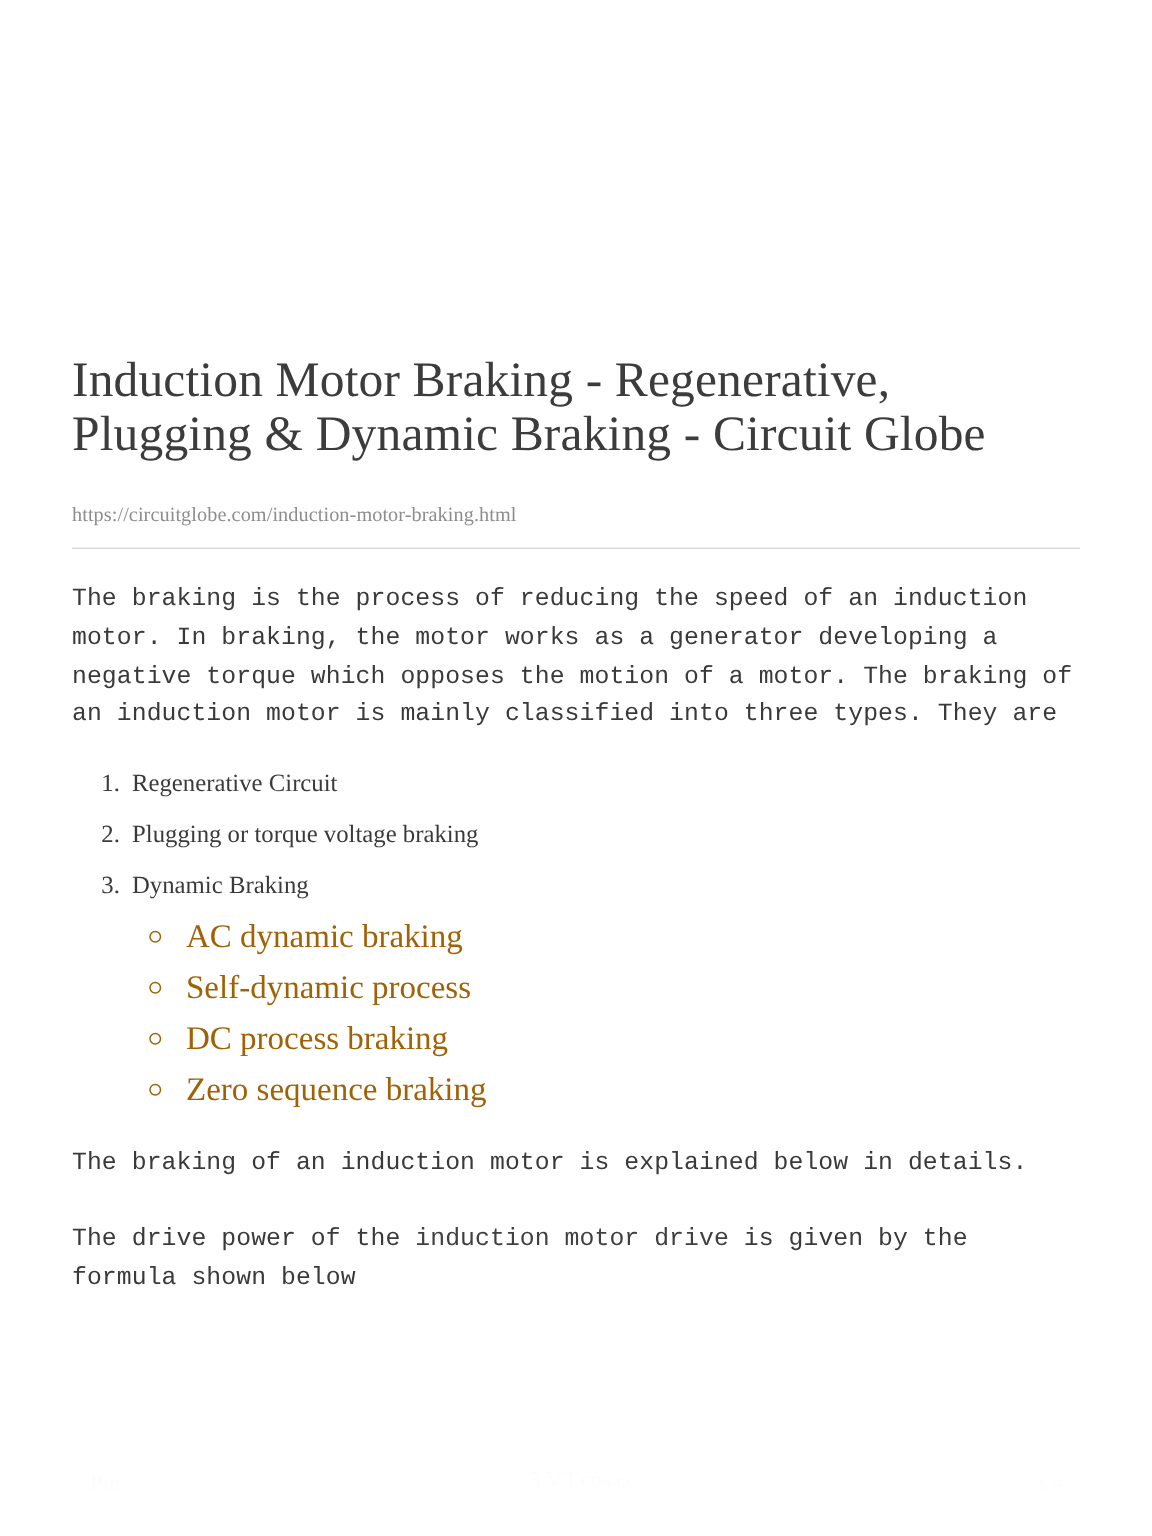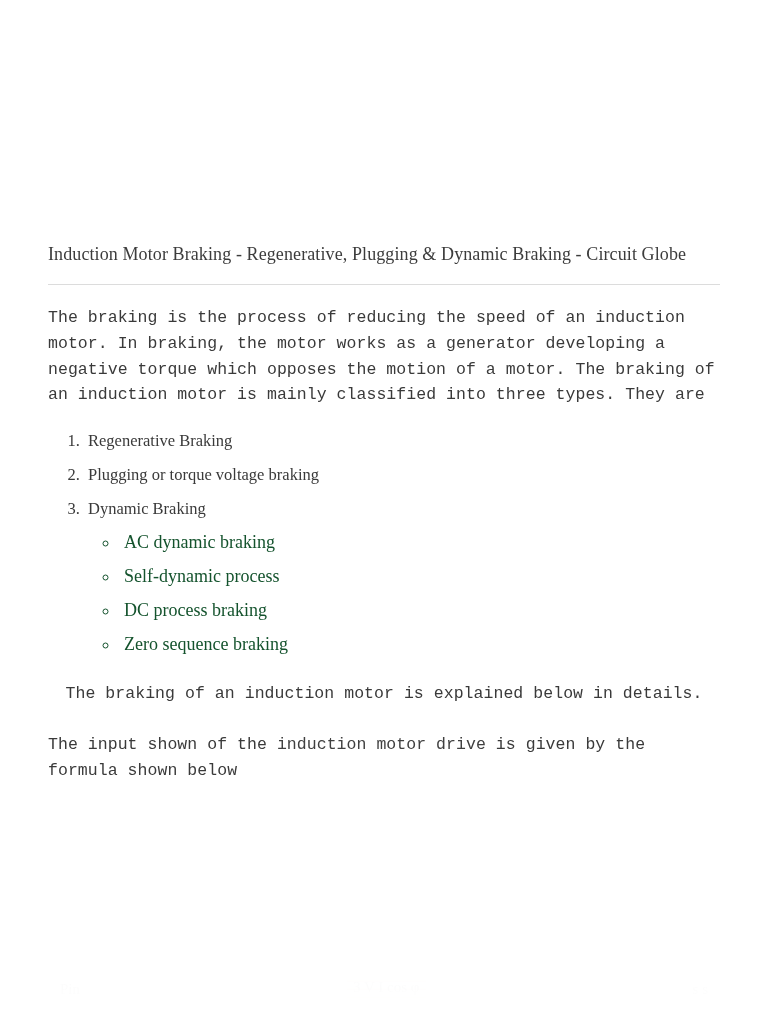--- a/index.html
+++ b/index.html
@@ -28,21 +28,21 @@
     height: 236px;
   }
 
   .content {
     padding: 0 48px;
     box-sizing: border-box;
   }
 
   .doc-title {
     font-family: "Liberation Serif", "DejaVu Serif", serif;
-    font-size: 18px;
+    font-size: 33px;
     line-height: 36px;
     font-weight: 400;
     color: #3c3c3c;
     margin: 0;
     letter-spacing: 0.1px;
     max-width: 660px;
   }
 
   .doc-url {
     font-family: "Liberation Serif", "DejaVu Serif", serif;
@@ -69,21 +69,20 @@
     font-family: Liberation Mono, monospace;
   }
 
   .para-intro {
     margin-top: 20px;
     max-width: 668px;
   }
 
   .para-explained {
     margin-top: 24px;
-    text-align: center;
   }
 
   .para-input {
     margin-top: 25px;
     max-width: 660px;
   }
 
   .section-heading {
     font-size: 20.5px;
     line-height: 28px;
@@ -107,23 +106,23 @@
     padding-left: 4px;
   }
 
   ul.sub-list {
     margin: 9px 0 0 0;
     padding-left: 32px;
     list-style-type: circle;
   }
 
   ul.sub-list > li {
-    font-size: 18px;
+    font-size: 22px;
     line-height: 25px;
-    color: #14532d;
+    color: #a16207;
     margin-bottom: 9px;
     padding-left: 4px;
   }
 
   ul.sub-list > li:last-child {
     margin-bottom: 0;
   }
 
   .inline-link {
     color: #404040;
@@ -164,28 +163,29 @@
 <body>
 
 <div class="page">
 
   <div class="top-spacer"></div>
 
   <div class="content">
 
     <h1 class="doc-title">Induction Motor Braking - Regenerative, Plugging &amp; Dynamic Braking - Circuit Globe</h1>
 
+    <div class="doc-url">https://circuitglobe.com/induction-motor-braking.html</div>
 
     <hr class="divider">
 
     <p class="para para-intro">The braking is the process of reducing the speed of an induction motor. In braking, the motor works as a generator developing a negative torque which opposes the motion of a motor. The braking of an induction motor is mainly classified into three types. They are</p>
 
     <ol class="braking-list">
       <li>
-        <span>Regenerative Braking</span>
+        <span>Regenerative Circuit</span>
       </li>
       <li>
         <span>Plugging or torque voltage braking</span>
       </li>
       <li>
         <span>Dynamic Braking</span>
         <ul class="sub-list">
           <li>
             <span>AC dynamic braking</span>
           </li>
@@ -198,21 +198,21 @@
           <li>
             <span>Zero sequence braking</span>
           </li>
         </ul>
       </li>
     </ol>
 
     <p class="para para-explained">The braking of an induction motor is explained below in details.</p>
 
 
-    <p class="para para-input"><span>The input shown of the </span><a class="inline-link">induction motor drive</a><span> is given by the formula shown below</span></p>
+    <p class="para para-input"><span>The drive power of the </span><a class="inline-link">induction motor drive</a><span> is given by the formula shown below</span></p>
 
   </div>
 
   <div class="figure-strip">
     <span class="figure-ghost">Pin</span>
     <span class="figure-ghost mid">3 V  I  cos  φ</span>
     <span class="figure-ghost">s  s</span>
   </div>
 
 </div>

